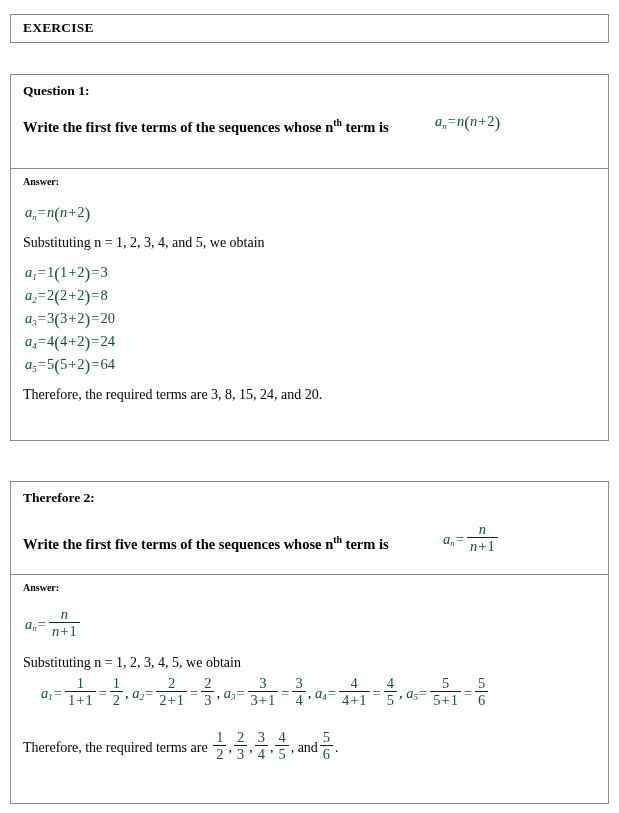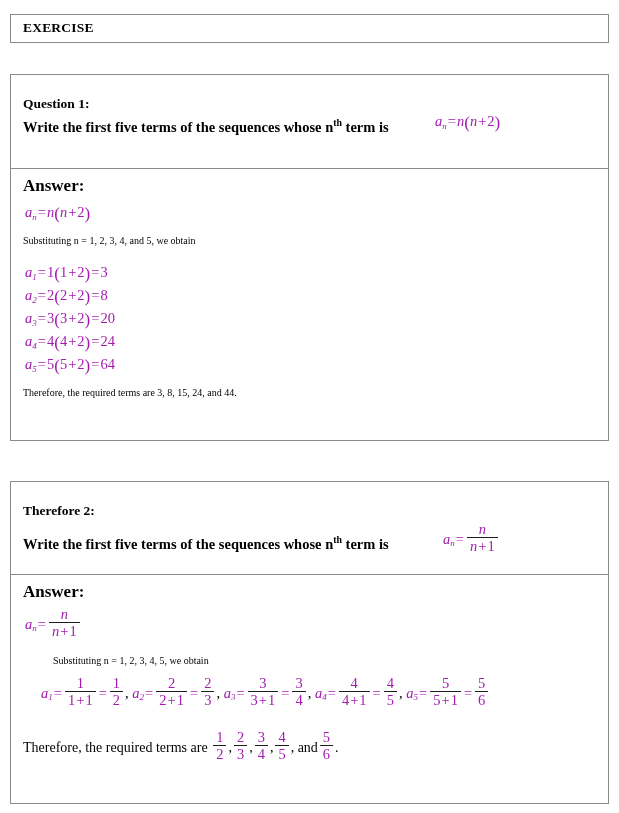--- a/index.html
+++ b/index.html
@@ -57,51 +57,50 @@
     position: absolute;
     left: 0;
     width: 100%;
     border-top: 1px solid #8a8a8a;
   }
   .q-head {
     position: absolute;
     left: 12px;
     font-weight: bold;
     font-size: 13.5px;
-    margin-top: 13px;
   }
   .q-text {
     position: absolute;
     left: 12px;
     font-weight: bold;
     font-size: 14.5px;
     white-space: nowrap;
   }
   .q-text sup {
     font-size: 0.68em;
     vertical-align: super;
   }
   .ans-head {
     position: absolute;
     left: 12px;
     font-weight: bold;
-    font-size: 17px;
+    font-size: 10px;
   }
   .body-text {
     position: absolute;
     left: 12px;
-    font-size: 10px;
+    font-size: 14px;
     white-space: nowrap;
   }
   
   .math {
     font-family: "Liberation Serif", "DejaVu Serif", serif;
     font-style: italic;
     font-size: 14.5px;
-    color: #a21caf;
+    color: #14532d;
     white-space: nowrap;
     display: inline-block;
   }
   .math .rm { font-style: normal; }
   .math sub {
     font-size: 0.62em;
     vertical-align: -0.28em;
     font-style: italic;
   }
   .op { font-style: normal; padding: 0 1px; }
@@ -183,41 +182,41 @@
     <span class="math math-line" style="top:189px;">a<sub>1</sub><span class="op">=</span><span class="rm">1</span><span class="paren">(</span><span class="rm">1</span><span class="op">+</span><span class="rm">2</span><span class="paren">)</span><span class="op">=</span><span class="rm">3</span></span>
 
     <span class="math math-line" style="top:212px;">a<sub>2</sub><span class="op">=</span><span class="rm">2</span><span class="paren">(</span><span class="rm">2</span><span class="op">+</span><span class="rm">2</span><span class="paren">)</span><span class="op">=</span><span class="rm">8</span></span>
 
     <span class="math math-line" style="top:235px;">a<sub>3</sub><span class="op">=</span><span class="rm">3</span><span class="paren">(</span><span class="rm">3</span><span class="op">+</span><span class="rm">2</span><span class="paren">)</span><span class="op">=</span><span class="rm">20</span></span>
 
     <span class="math math-line" style="top:258px;">a<sub>4</sub><span class="op">=</span><span class="rm">4</span><span class="paren">(</span><span class="rm">4</span><span class="op">+</span><span class="rm">2</span><span class="paren">)</span><span class="op">=</span><span class="rm">24</span></span>
 
     <span class="math math-line" style="top:281px;">a<sub>5</sub><span class="op">=</span><span class="rm">5</span><span class="paren">(</span><span class="rm">5</span><span class="op">+</span><span class="rm">2</span><span class="paren">)</span><span class="op">=</span><span class="rm">64</span></span>
 
-    <span class="body-text" style="top:312px;">Therefore, the required terms are 3, 8, 15, 24, and 44.</span>
+    <span class="body-text" style="top:312px;">Therefore, the required terms are 3, 8, 15, 24, and 20.</span>
 
   </div>
 
   <div class="box q-box-2">
 
     <span class="q-head" style="top:8px;">Therefore 2:</span>
 
     <span class="q-text" style="top:52px;"><span>Write the first five terms of the sequences whose n</span><sup>th</sup><span> term is</span></span>
 
     <span class="inline-math-q" style="left:432px; top:42px;">
       <span class="math">a<sub>n</sub><span class="op">=</span><span class="frac"><span class="num">n</span><span class="den">n<span class="op">+</span><span class="rm">1</span></span></span></span>
     </span>
 
     <div class="divider" style="top:92px;"></div>
 
     <span class="ans-head" style="top:100px;">Answer:</span>
 
     <span class="math math-line" style="top:127px;">a<sub>n</sub><span class="op">=</span><span class="frac"><span class="num">n</span><span class="den">n<span class="op">+</span><span class="rm">1</span></span></span></span>
 
-    <span class="body-text" style="top:173px;margin-left:30px;">Substituting n = 1, 2, 3, 4, 5, we obtain</span>
+    <span class="body-text" style="top:173px;">Substituting n = 1, 2, 3, 4, 5, we obtain</span>
 
     <span class="seq-row" style="top:196px;">
       <span class="math">a<sub>1</sub><span class="op">=</span><span class="frac"><span class="num"><span class="rm">1</span></span><span class="den"><span class="rm">1</span><span class="op">+</span><span class="rm">1</span></span></span><span class="op">=</span><span class="frac"><span class="num"><span class="rm">1</span></span><span class="den"><span class="rm">2</span></span></span></span><span class="comma">, </span><span class="math">a<sub>2</sub><span class="op">=</span><span class="frac"><span class="num"><span class="rm">2</span></span><span class="den"><span class="rm">2</span><span class="op">+</span><span class="rm">1</span></span></span><span class="op">=</span><span class="frac"><span class="num"><span class="rm">2</span></span><span class="den"><span class="rm">3</span></span></span></span><span class="comma">, </span><span class="math">a<sub>3</sub><span class="op">=</span><span class="frac"><span class="num"><span class="rm">3</span></span><span class="den"><span class="rm">3</span><span class="op">+</span><span class="rm">1</span></span></span><span class="op">=</span><span class="frac"><span class="num"><span class="rm">3</span></span><span class="den"><span class="rm">4</span></span></span></span><span class="comma">, </span><span class="math">a<sub>4</sub><span class="op">=</span><span class="frac"><span class="num"><span class="rm">4</span></span><span class="den"><span class="rm">4</span><span class="op">+</span><span class="rm">1</span></span></span><span class="op">=</span><span class="frac"><span class="num"><span class="rm">4</span></span><span class="den"><span class="rm">5</span></span></span></span><span class="comma">, </span><span class="math">a<sub>5</sub><span class="op">=</span><span class="frac"><span class="num"><span class="rm">5</span></span><span class="den"><span class="rm">5</span><span class="op">+</span><span class="rm">1</span></span></span><span class="op">=</span><span class="frac"><span class="num"><span class="rm">5</span></span><span class="den"><span class="rm">6</span></span></span></span>
     </span>
 
     <span class="terms-line" style="top:250px;">
       <span class="lead">Therefore, the required terms are</span>
       <span class="math"><span class="frac"><span class="num"><span class="rm">1</span></span><span class="den"><span class="rm">2</span></span></span></span><span class="comma">,</span><span class="math"><span class="frac"><span class="num"><span class="rm">2</span></span><span class="den"><span class="rm">3</span></span></span></span><span class="comma">,</span><span class="math"><span class="frac"><span class="num"><span class="rm">3</span></span><span class="den"><span class="rm">4</span></span></span></span><span class="comma">,</span><span class="math"><span class="frac"><span class="num"><span class="rm">4</span></span><span class="den"><span class="rm">5</span></span></span></span><span class="comma">, </span><span class="lead">and</span><span class="math"><span class="frac"><span class="num"><span class="rm">5</span></span><span class="den"><span class="rm">6</span></span></span></span><span class="lead">.</span>
     </span>
 

